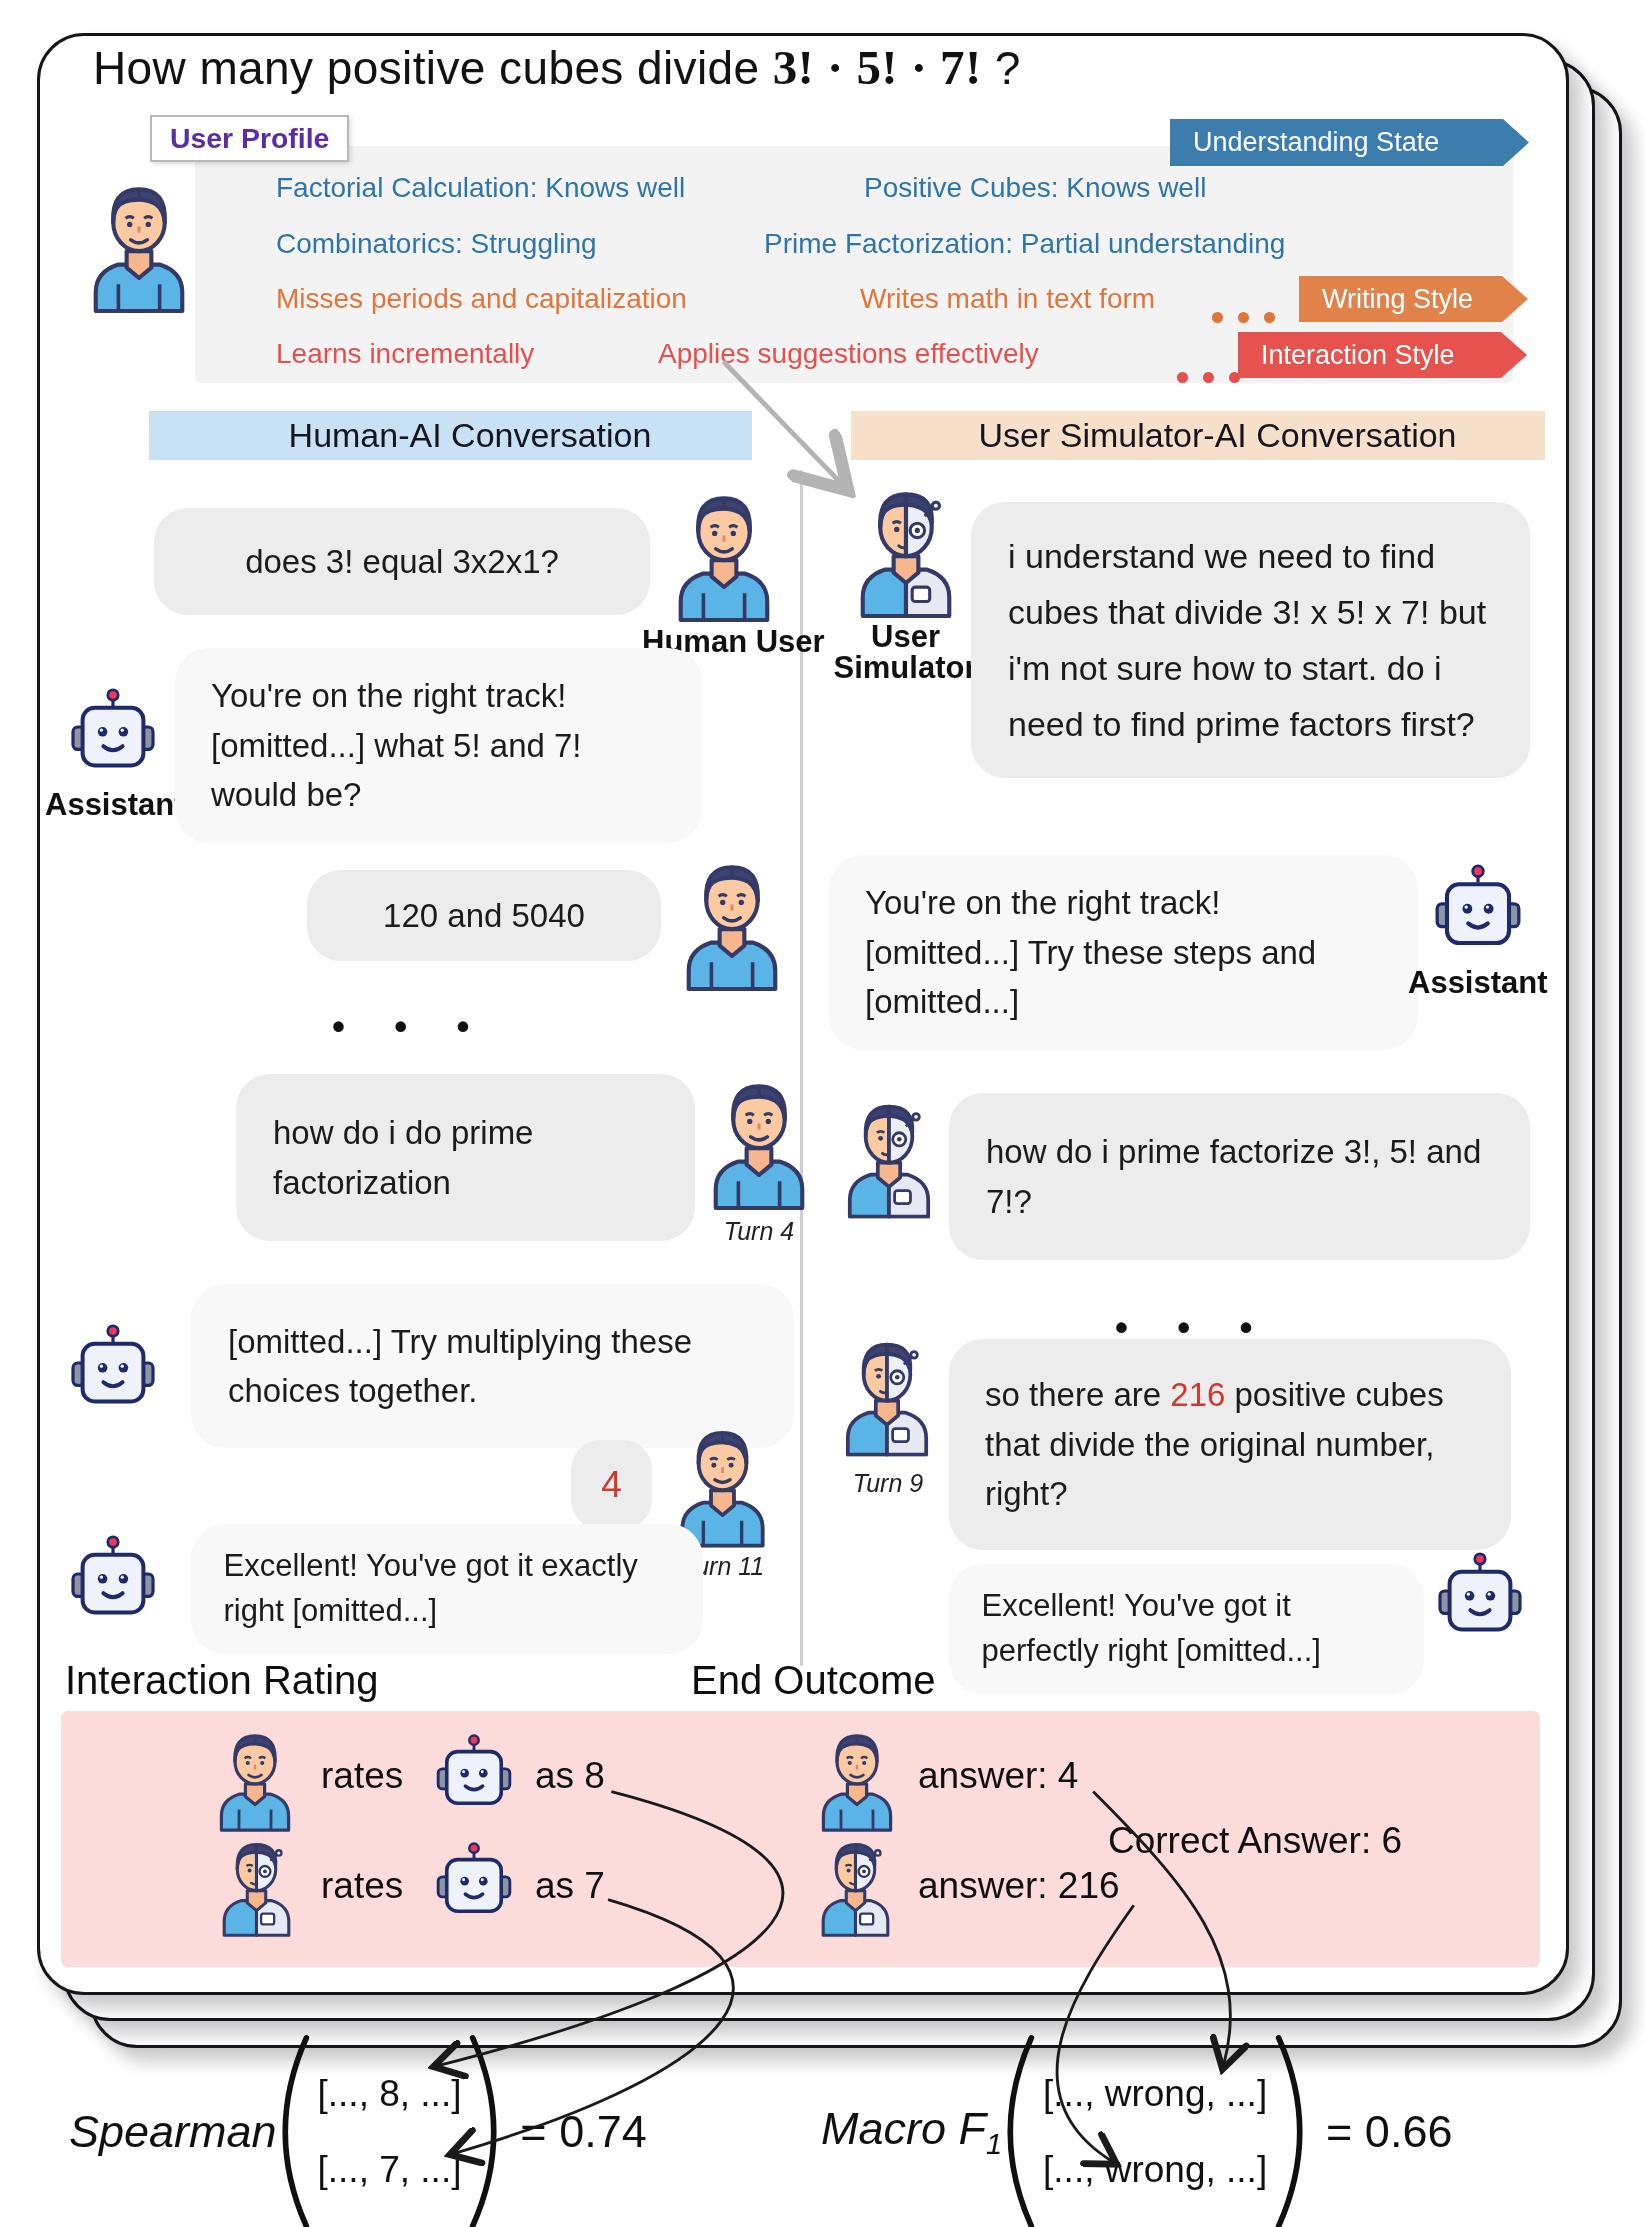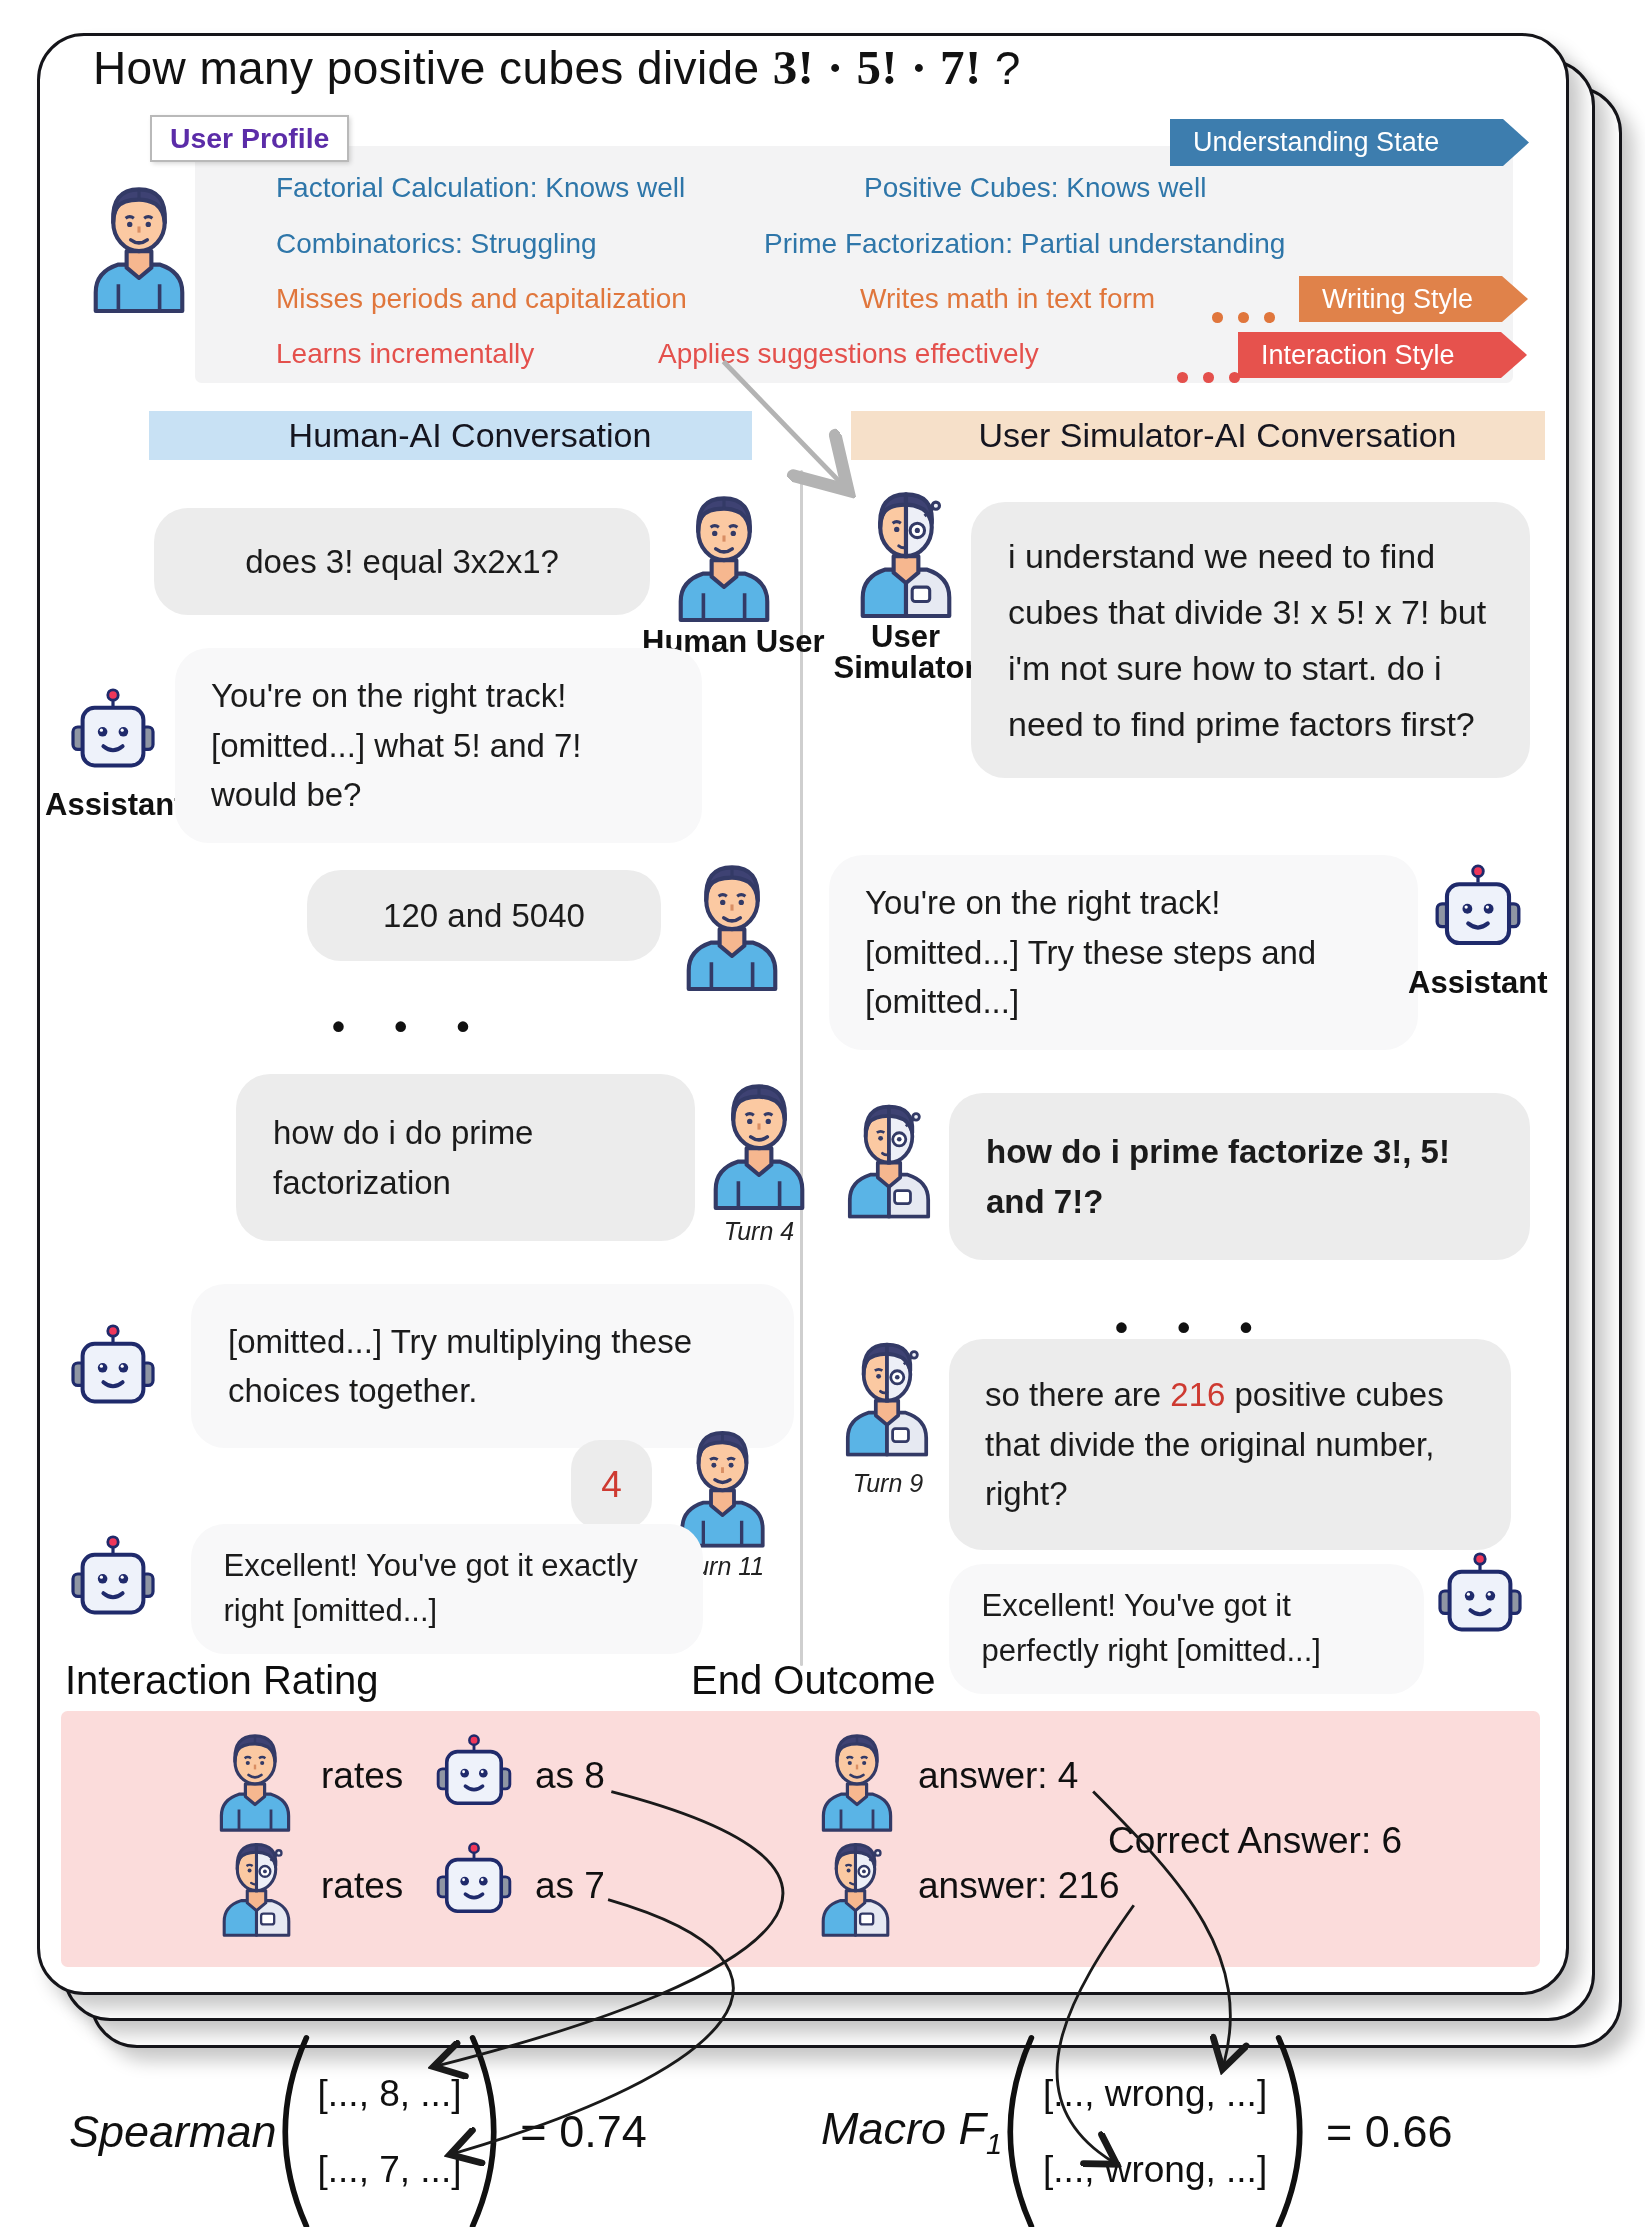--- a/index.html
+++ b/index.html
@@ -190,21 +190,21 @@
 
   <div class="bubble asst z5" style="left:829px;top:855px;width:589px;">You're on the right track! [omitted...] Try these steps and [omitted...]</div>
   <svg class="avatar z5" style="left:1429px;top:863px;width:98px;height:98px;" viewBox="0 0 120 120" width="98" height="98">
       <use href="#av-robot"></use>
     </svg>
   <div class="role-label z5" style="left:1408px;top:965px;width:138px;">Assistant</div>
 
   <svg class="avatar z5" style="left:833px;top:1095px;width:112px;height:124px;" viewBox="0 0 138 152" width="112" height="124">
       <use href="#av-sim"></use>
     </svg>
-  <div class="bubble z5" style="left:949px;top:1093px;width:581px;padding:34px 37px;font-weight:bold;">how do i prime factorize 3!, 5! and 7!?</div>
+  <div class="bubble z5" style="left:949px;top:1093px;width:581px;padding:34px 37px;">how do i prime factorize 3!, 5! and 7!?</div>
 
   <div class="dots z5" style="left:1115px;top:1307px;">• • •</div>
 
   <svg class="avatar z5" style="left:831px;top:1333px;width:112px;height:124px;" viewBox="0 0 138 152" width="112" height="124">
       <use href="#av-sim"></use>
     </svg>
   <div class="turn-label z5" style="left:821px;top:1469px;width:134px;">Turn 9</div>
   <div class="bubble z5" style="left:949px;top:1339px;width:562px;padding:31px 36px;">
     <span>so there are </span><span class="red">216</span><span> positive cubes that divide the original number, right?</span>
   </div>

